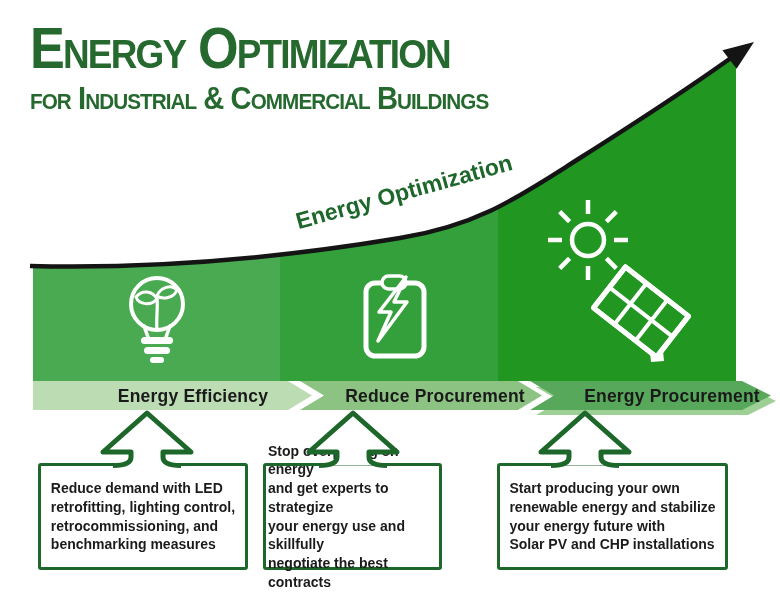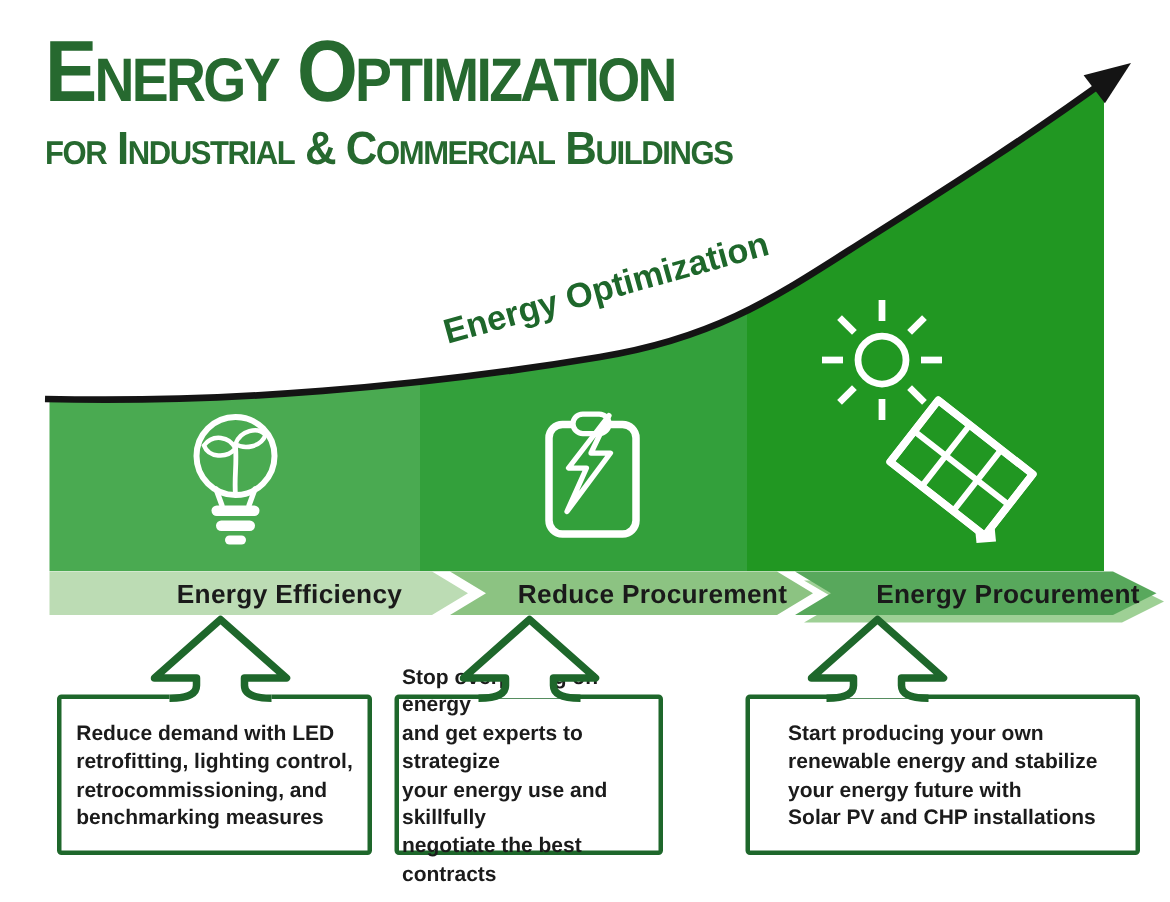--- a/index.html
+++ b/index.html
@@ -36,21 +36,21 @@
   
   .desc-box{
     position:absolute;top:463px;height:107px;box-sizing:border-box;z-index:1;
     background:#ffffff;border:3px solid #1e672b;border-radius:3px;
     display:flex;align-items:center;justify-content:center;text-align:left;
     font-size:14px;font-weight:bold;color:#1b1b1b;line-height:1.34;
     white-space:pre-line;padding:4px 2px;
   }
   .db-1{left:38px;width:210px;}
   .db-2{left:263px;width:179px;}
-  .db-3{left:497px;width:263px;}
+  .db-3{left:497px;width:231px;}
   .z0{z-index:0;} .z3{z-index:3;pointer-events:none;}
 </style>
 </head>
 <body>
 
 <svg class="layer z0" width="780" height="601" viewBox="0 0 780 601">
   <defs>
     <clipPath id="underCurve">
       <path d="M30,266 C150,269 280,258 400,238 C480,225 520,196 580,158 C640,120 690,88 742,50 L742,381 L30,381 Z"></path>
     </clipPath>

